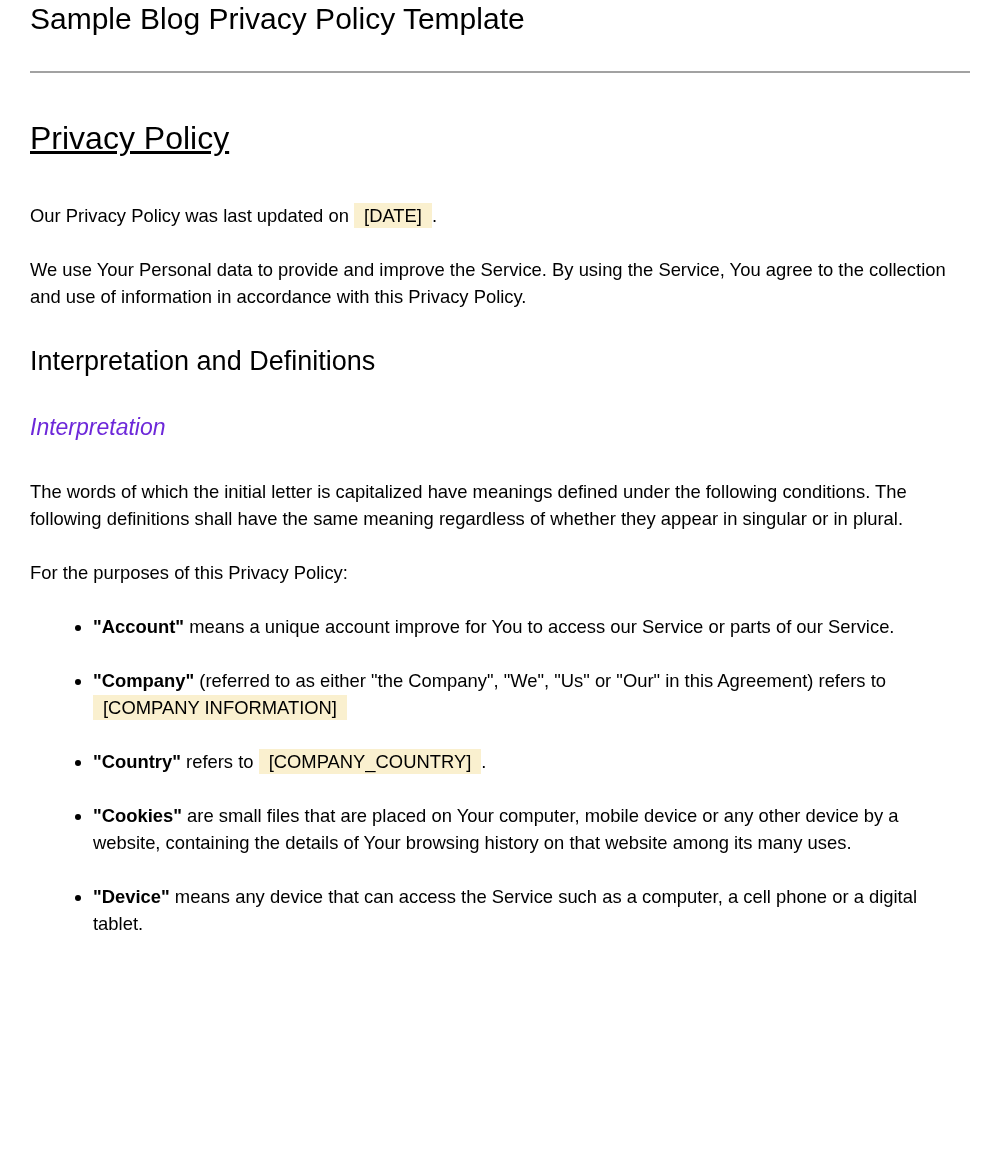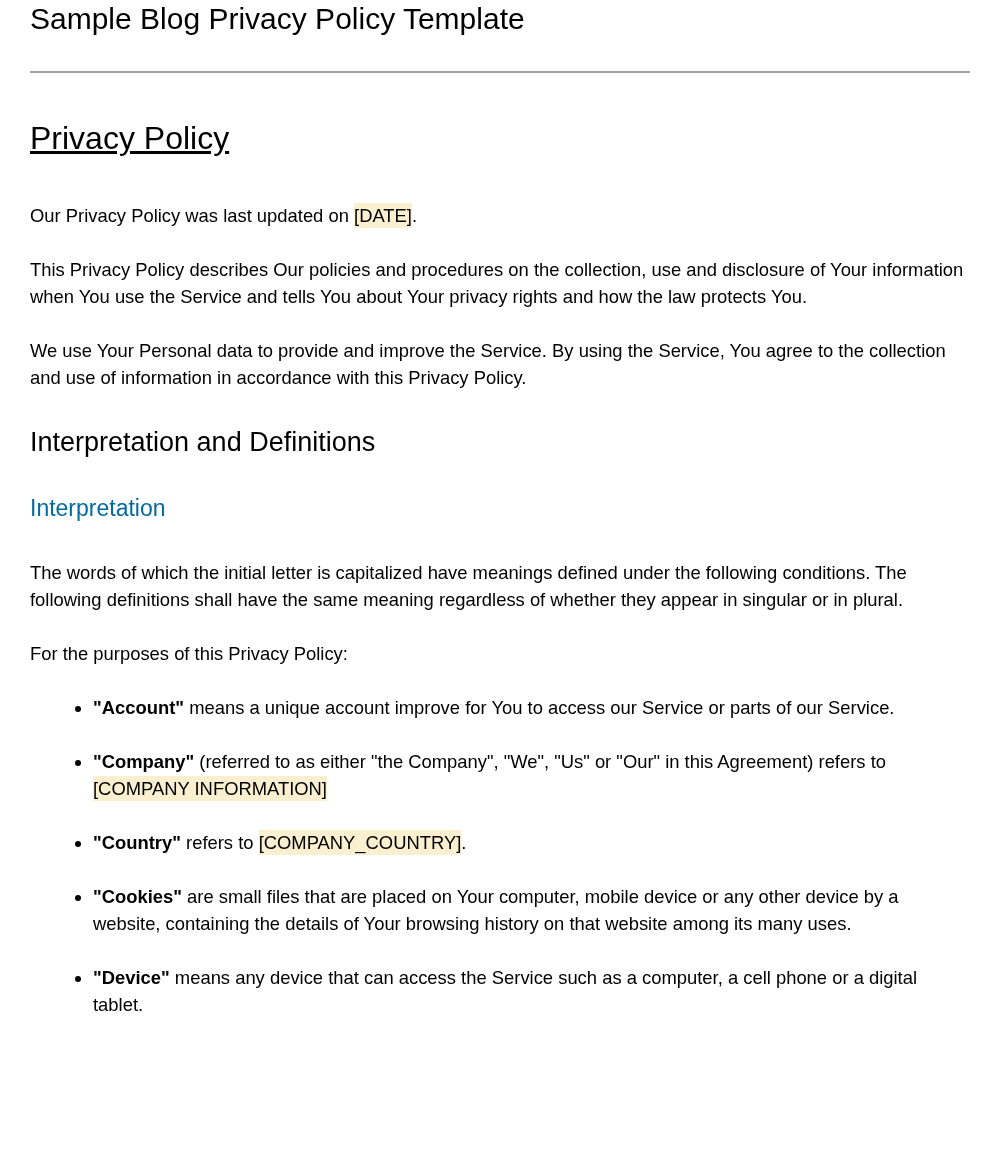--- a/index.html
+++ b/index.html
@@ -37,22 +37,23 @@
   h2.h2 {
     font-size: 27px;
     line-height: 1.2;
     font-weight: 400;
     margin: 35px 0 27px 0;
   }
   h3.h3 {
     font-size: 23px;
     line-height: 1.2;
     font-weight: 400;
-    color: #0369a1;
+    color: #6d28d9;
     margin: 36px 0 37px 0;
+    font-style: italic;
   }
   p.body-text {
     font-size: 18.4px;
     line-height: 27px;
     margin: 27px 0;
   }
   ul.defs {
     font-size: 18.4px;
     line-height: 27px;
     margin: 27px 0;
@@ -64,41 +65,40 @@
     padding-left: 0;
   }
   ul.defs li:last-child {
     margin-bottom: 0;
   }
   .term {
     font-weight: 700;
   }
   .hl {
     background-color: #faf0cf;
-    padding: 2px 0;
+    padding: 2px 10px;
   }
   .hl:empty {
     padding: 0;
     background: none;
   }
 </style>
 </head>
 <body>
 
 <main>
 
   <div class="doc-title">Sample Blog Privacy Policy Template</div>
 
   <hr class="title-divider">
 
   <h1 class="h1">Privacy Policy</h1>
 
   <p class="body-text"><span>Our Privacy Policy was last updated on </span><span class="hl">[DATE]</span><span>.</span></p>
 
-  <p class="body-text">This Privacy Policy describes Our policies and procedures on the collection, use and disclosure of Your information when You use the Service and tells You about Your privacy rights and how the law protects You.</p>
 
   <p class="body-text">We use Your Personal data to provide and improve the Service. By using the Service, You agree to the collection and use of information in accordance with this Privacy Policy.</p>
 
   <h2 class="h2">Interpretation and Definitions</h2>
 
   <h3 class="h3">Interpretation</h3>
 
   <p class="body-text">The words of which the initial letter is capitalized have meanings defined under the following conditions. The following definitions shall have the same meaning regardless of whether they appear in singular or in plural.</p>
 
 

